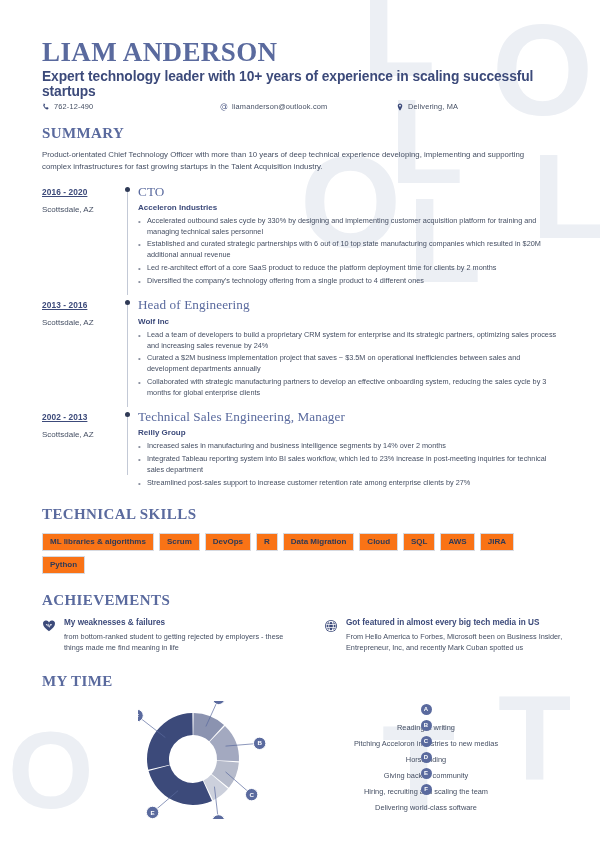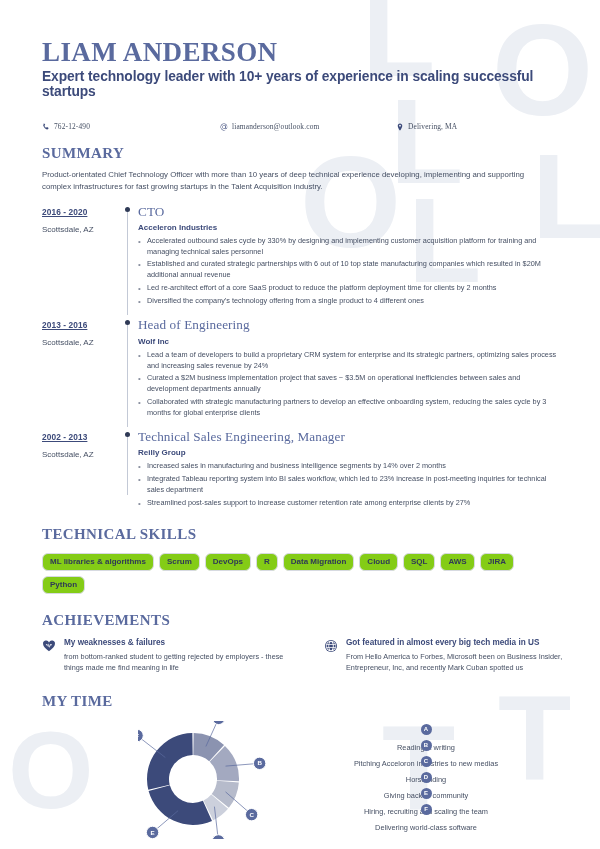--- a/index.html
+++ b/index.html
@@ -55,25 +55,24 @@
     font-family: Liberation Sans, sans-serif;
     font-weight: 700;
     font-size: 13.8px;
     color: #3c4a7a;
     margin-top: 3px;
     letter-spacing: -0.1px;
   }
 
   .contact-row {
     display: flex;
-    margin-top: 23px;
+    margin-top: 3px;
     font-size: 7.4px;
     color: #454f63;
     letter-spacing: 0.15px;
-    font-family: Liberation Serif, serif;
   }
   .contact-item {
     display: flex;
     align-items: center;
     gap: 4px;
   }
   .contact-item:nth-child(1) { width: 178px; }
   .contact-item:nth-child(2) { width: 176px; }
   .c-ico { width: 8px; height: 8px; display: inline-block; color: #3c4a7a; }
   .c-ico svg { display: block; width: 8px; height: 8px; fill: #3c4a7a; }
@@ -174,26 +173,26 @@
 
   
   .skills-row {
     display: flex;
     flex-wrap: wrap;
     gap: 5px;
     margin-top: 10px;
   }
   .skill-tag {
     border: 1px solid #d7dae1;
-    border-radius: 6px;
+    border-radius: 0;
     padding: 4px 7px 4px;
     font-size: 8px;
     font-weight: 700;
     color: #2f3a56;
-    background: #84cc16;
+    background: #f97316;
     line-height: 1;
     white-space: nowrap;
   }
 
   
   .ach-row {
     display: flex;
     margin-top: 9px;
     gap: 10px;
   }

